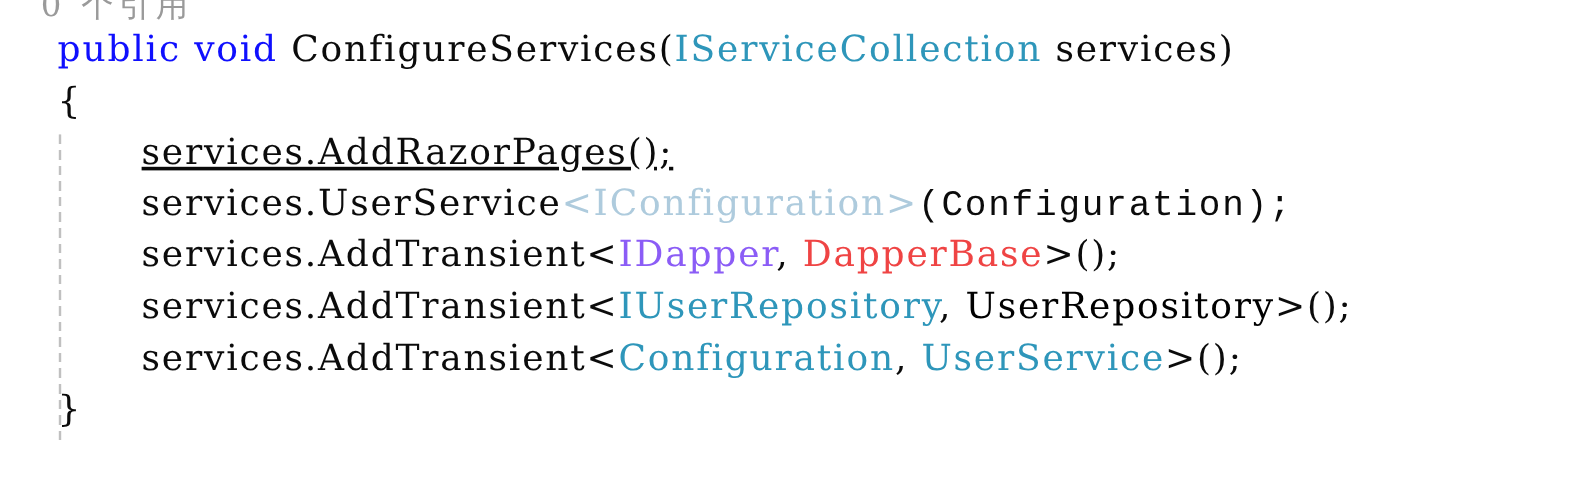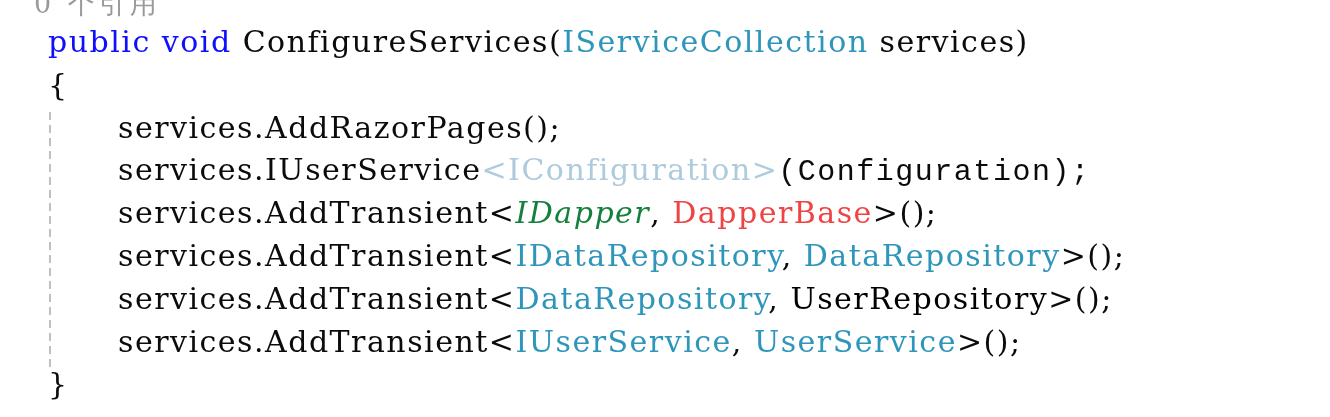--- a/index.html
+++ b/index.html
@@ -59,21 +59,20 @@
 </style>
 </head>
 <body>
 
 <div class="editor">
   <div class="codelens">0 个引用</div>
   <div class="indent-guide"></div>
   <div class="code-area">
       <div class="code-line"><span style="color: rgb(15, 15, 254);">public</span><span style="color: rgb(11, 11, 11);"> </span><span style="color: rgb(15, 15, 254);">void</span><span style="color: rgb(11, 11, 11);"> ConfigureServices(</span><span style="color: rgb(46, 150, 186);">IServiceCollection</span><span style="color: rgb(11, 11, 11);"> services)</span></div>
       <div class="code-line"><span style="color: rgb(11, 11, 11);">{</span></div>
-      <div class="code-line indent-1"><span style="color: rgb(11, 11, 11);">services.AddRazorPages();</span></div>
-      <div class="code-line indent-1"><span style="color: rgb(11, 11, 11);">services.IUserService</span><span style="color: rgb(174, 203, 221); margin-top: 12px;">&lt;IConfiguration&gt;</span><span style="color: rgb(11, 11, 11); font-family: Liberation Mono, monospace;">(Configuration);</span></div>
-      <div class="code-line indent-1"><span style="color: rgb(11, 11, 11);">services.AddTransient&lt;</span><span style="color: #15803d; font-style: italic;">IDapper</span><span style="color: rgb(11, 11, 11);">, </span><span style="color: #ef4444;">DapperBase</span><span style="color: rgb(11, 11, 11);">&gt;();</span></div>
-      <div class="code-line indent-1"><span style="color: rgb(11, 11, 11);">services.AddTransient&lt;</span><span style="color: rgb(46, 150, 186);">IDataRepository</span><span style="color: rgb(11, 11, 11);">, </span><span style="color: rgb(46, 150, 186);">DataRepository</span><span style="color: rgb(11, 11, 11);">&gt;();</span></div>
-      <div class="code-line indent-1"><span style="color: rgb(11, 11, 11);">services.AddTransient&lt;</span><span style="color: rgb(46, 150, 186);">DataRepository</span><span style="color: rgb(11, 11, 11);">, </span><span style="color: #000000;">UserRepository</span><span style="color: rgb(11, 11, 11);">&gt;();</span></div>
-      <div class="code-line indent-1"><span style="color: rgb(11, 11, 11);">services.AddTransient&lt;</span><span style="color: rgb(46, 150, 186);">IUserService</span><span style="color: rgb(11, 11, 11);">, </span><span style="color: rgb(46, 150, 186); margin-top: 16px;">UserService</span><span style="color: rgb(11, 11, 11);">&gt;();</span></div>
+      <div class="code-line indent-1"><span style="color: rgb(11, 11, 11); text-decoration: underline;">services.AddRazorPages();</span></div>
+      <div class="code-line indent-1"><span style="color: rgb(11, 11, 11);">services.UserService</span><span style="color: rgb(174, 203, 221); margin-top: 12px;">&lt;IConfiguration&gt;</span><span style="color: rgb(11, 11, 11); font-family: Liberation Mono, monospace;">(Configuration);</span></div>
+      <div class="code-line indent-1"><span style="color: rgb(11, 11, 11);">services.AddTransient&lt;</span><span style="color: #8b5cf6;">IDapper</span><span style="color: rgb(11, 11, 11);">, </span><span style="color: #ef4444;">DapperBase</span><span style="color: rgb(11, 11, 11);">&gt;();</span></div>
+      <div class="code-line indent-1"><span style="color: rgb(11, 11, 11);">services.AddTransient&lt;</span><span style="color: rgb(46, 150, 186);">IUserRepository</span><span style="color: rgb(11, 11, 11);">, </span><span style="color: #000000;">UserRepository</span><span style="color: rgb(11, 11, 11);">&gt;();</span></div>
+      <div class="code-line indent-1"><span style="color: rgb(11, 11, 11);">services.AddTransient&lt;</span><span style="color: rgb(46, 150, 186);">Configuration</span><span style="color: rgb(11, 11, 11);">, </span><span style="color: rgb(46, 150, 186); margin-top: 16px;">UserService</span><span style="color: rgb(11, 11, 11);">&gt;();</span></div>
       <div class="code-line"><span style="color: rgb(11, 11, 11);">}</span></div>
     </div>
 </div>
 
 </body></html>

